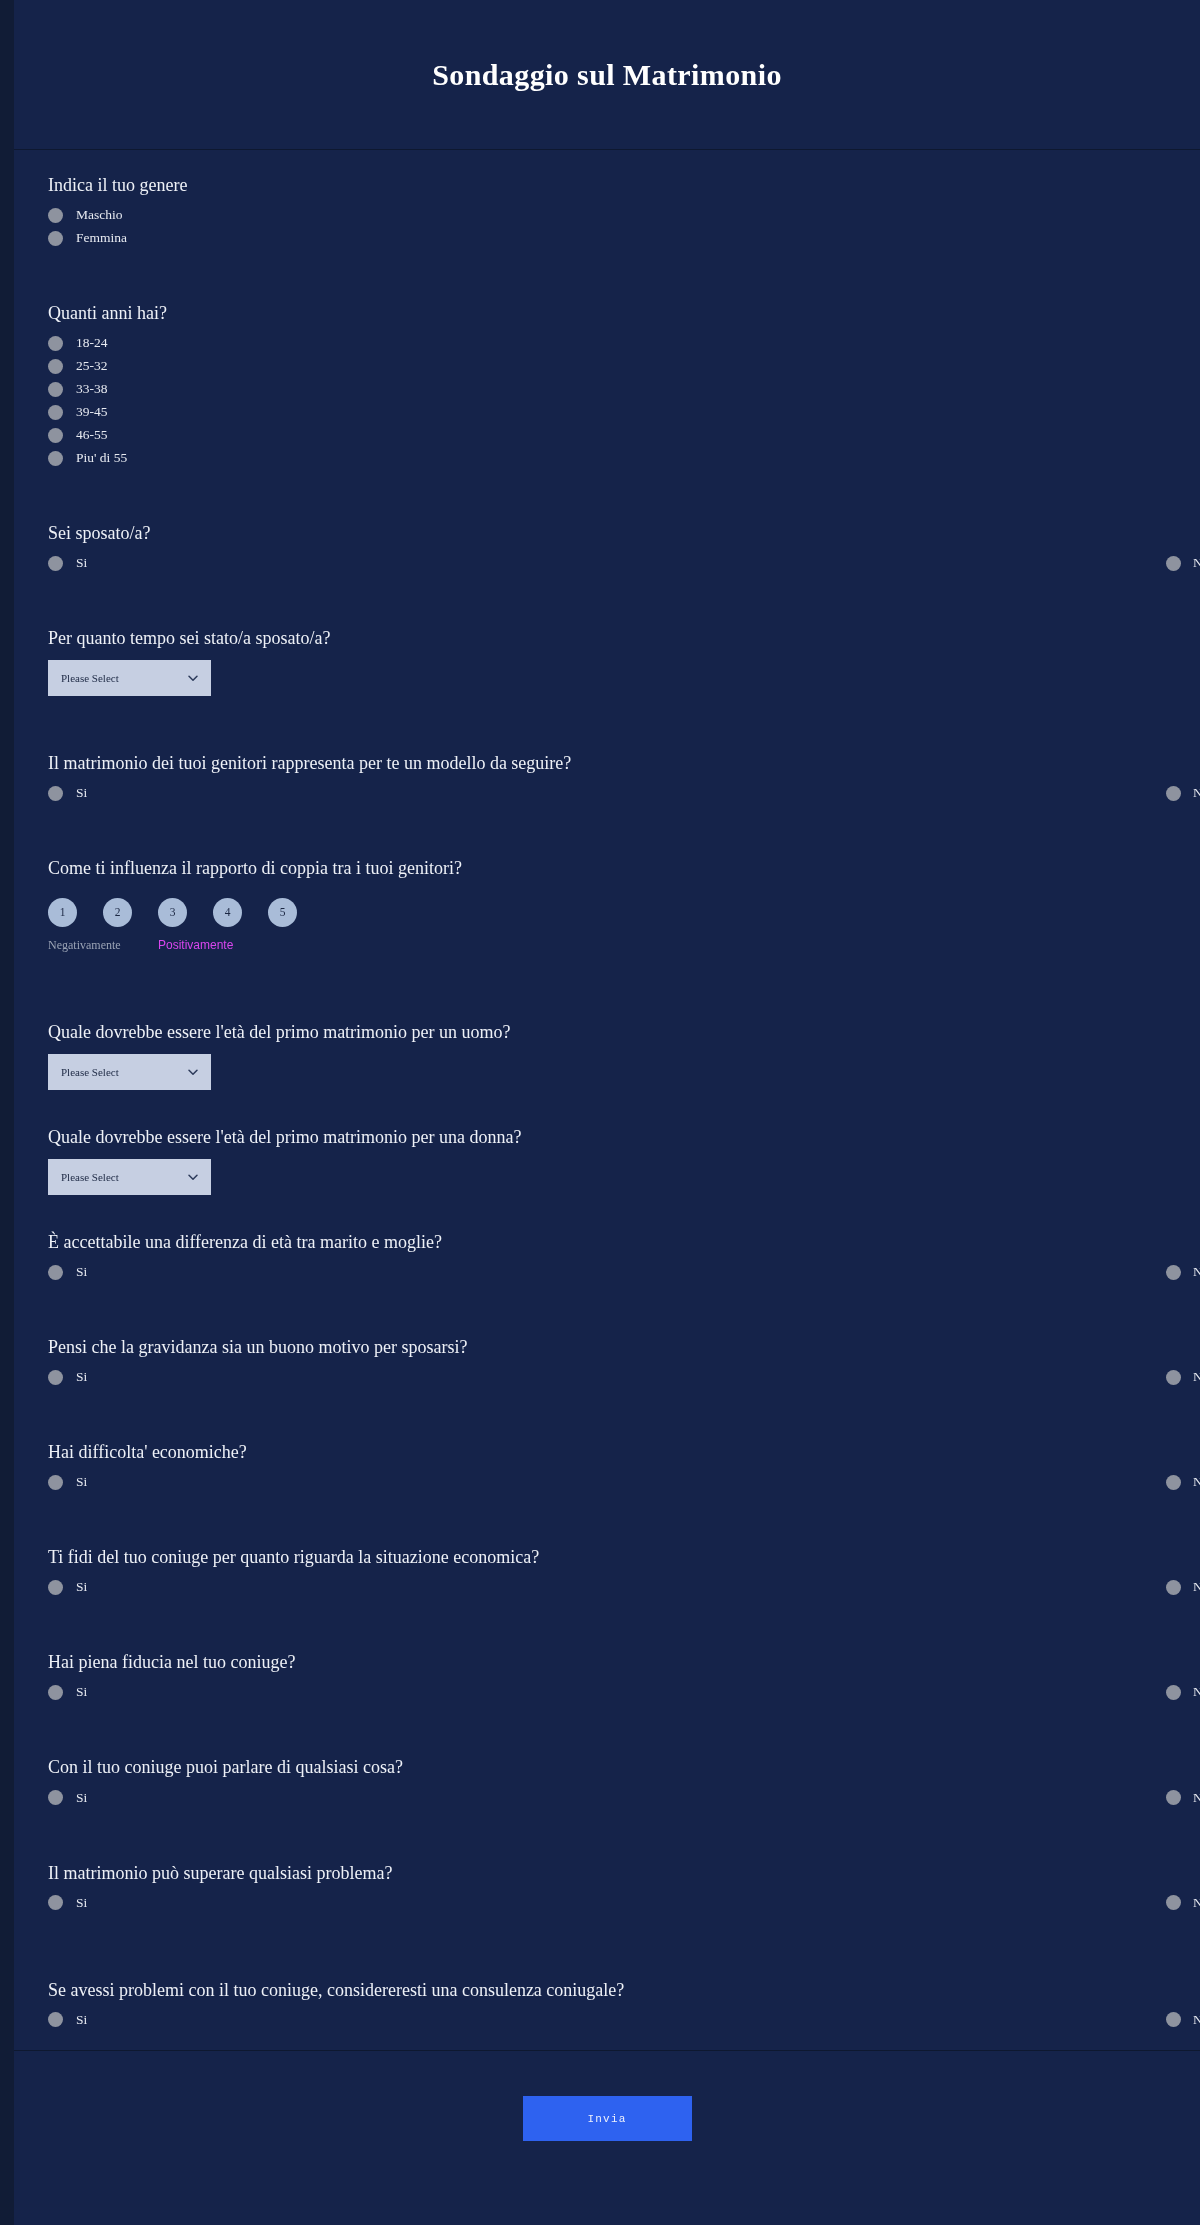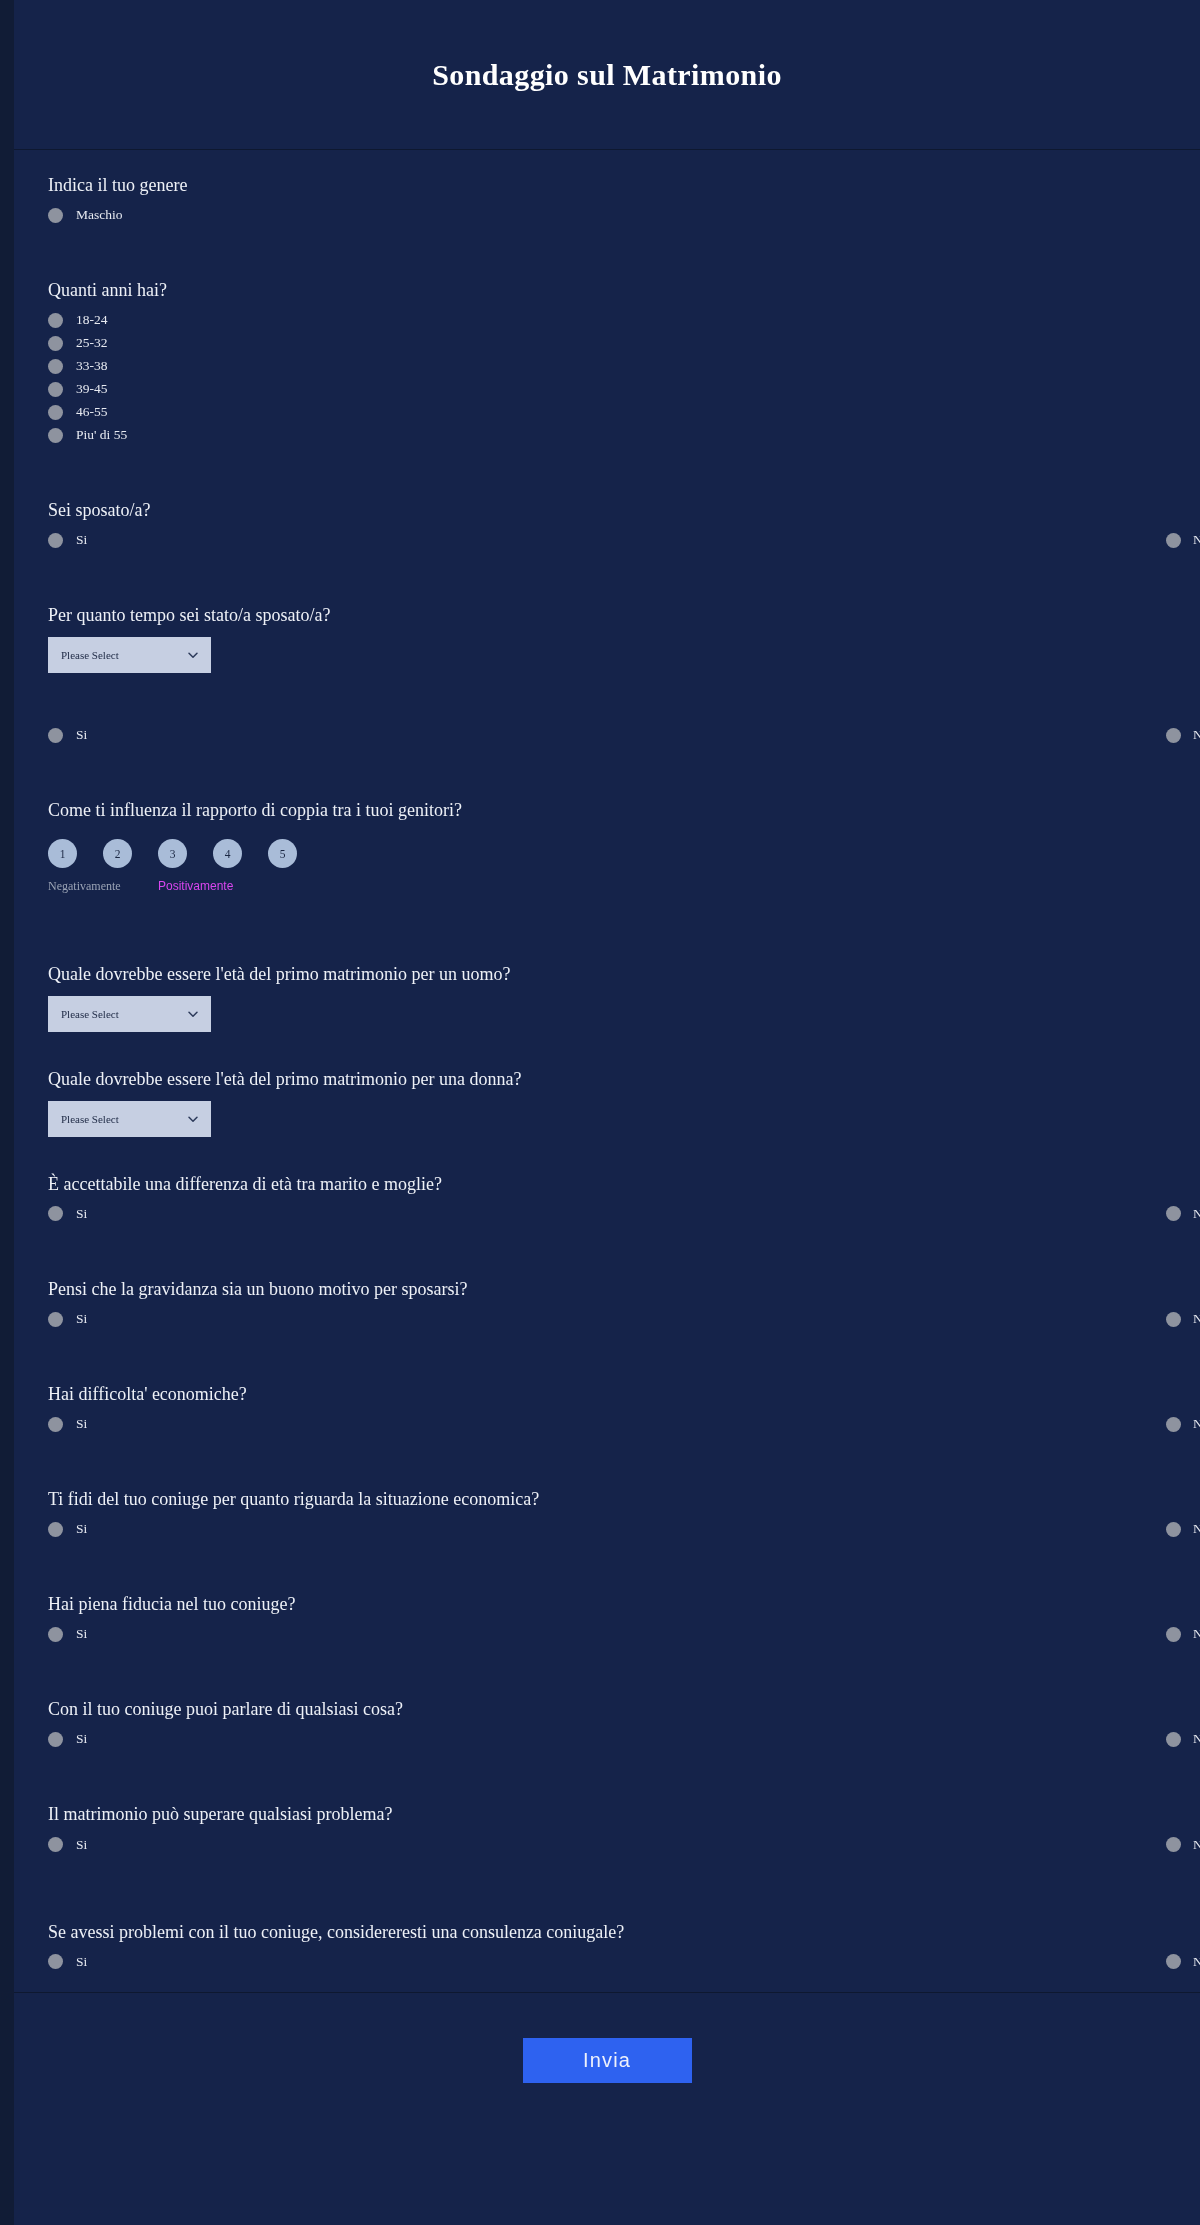--- a/index.html
+++ b/index.html
@@ -176,26 +176,26 @@
     align-items: center;
     justify-content: center;
     margin-top: 22px;
   }
   .submit-btn {
     width: 169px;
     height: 45px;
     background: #2e62f0;
     color: #eef1fb;
     border: none;
-    font-size: 20px;
+    font-size: 11px;
     letter-spacing: 1.2px;
     display: flex;
     align-items: center;
     justify-content: center;
-    font-family: Liberation Sans, sans-serif;
+    font-family: Liberation Mono, monospace;
     cursor: pointer;
   }
 </style>
 </head>
 <body>
 
 <div class="page">
   <div class="form-shell">
 
     <div class="form-header">
@@ -203,20 +203,24 @@
     </div>
 
     <div class="form-body">
 
       <div class="question">
         <div class="q-label">Indica il tuo genere</div>
         <div class="options-stack">
           <div class="opt-row">
             <span class="radio-dot"></span>
             <span class="opt-label">Maschio</span>
+          </div>
+          <div class="opt-row">
+            <span class="radio-dot"></span>
+            <span class="opt-label">Femmina</span>
           </div>
         </div>
       </div>
       <div class="q-gap-md"></div>
 
       <div class="question">
         <div class="q-label">Quanti anni hai?</div>
         <div class="options-stack">
           <div class="opt-row">
             <span class="radio-dot"></span>
@@ -268,20 +272,21 @@
           <span class="chev">
             <svg width="12" height="12" viewBox="0 0 12 12">
                 <path d="M2 4.2 L6 8.2 L10 4.2" fill="none" stroke="#2c3a59" stroke-width="1.5" stroke-linecap="round" stroke-linejoin="round"></path>
               </svg>
           </span>
         </div>
       </div>
       <div class="q-gap-md"></div>
 
       <div class="question">
+        <div class="q-label">Il matrimonio dei tuoi genitori rappresenta per te un modello da seguire?</div>
         <div class="options-inline">
           <div class="opt-cell">
             <span class="radio-dot"></span>
             <span class="opt-label">Si</span>
           </div>
           <div class="opt-cell">
             <span class="radio-dot"></span>
             <span class="opt-label">No</span>
           </div>
         </div>

